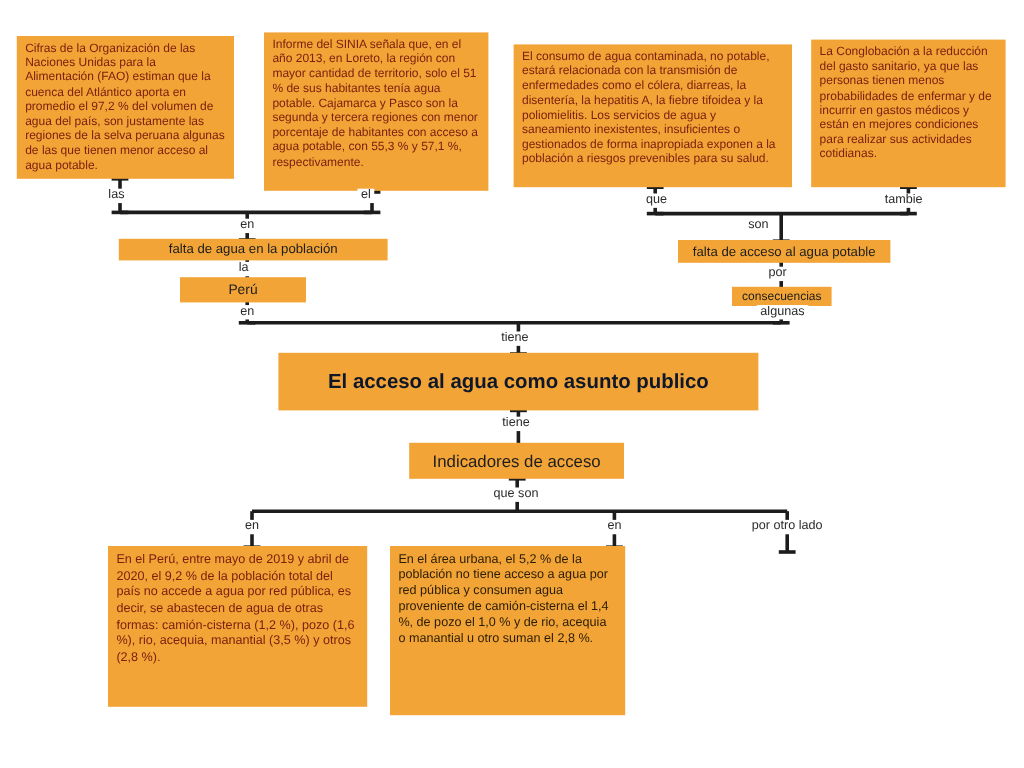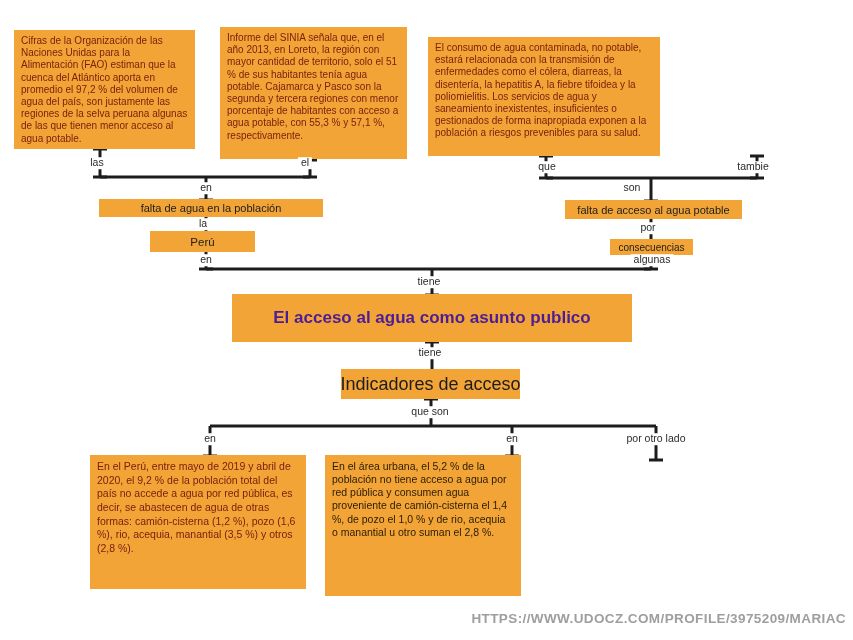--- a/index.html
+++ b/index.html
@@ -13,21 +13,21 @@
     font-size:10px;line-height:1.22;padding:5px 7px;box-sizing:border-box;
     z-index:1;overflow:hidden;
   }
   .obox.dark{color:#2a1c05;}
   .olabel{
     position:absolute;background:#F2A437;color:#1d1d1d;
     display:flex;align-items:center;justify-content:center;
     box-sizing:border-box;z-index:1;white-space:nowrap;
   }
   .central{
-    position:absolute;background:#F2A437;color:#4c1d95;
+    position:absolute;background:#F2A437;color:#0f172a;
     display:flex;align-items:center;justify-content:center;
     font-weight:bold;font-size:17px;z-index:1;box-sizing:border-box;
   }
   .conn{
     position:absolute;transform:translate(-50%,-50%);
     background:#ffffff;color:#2b2b2b;font-size:10.5px;
     padding:0 3px;z-index:2;white-space:nowrap;line-height:1.1;
   }
   .watermark{
     position:absolute;right:7px;top:611px;color:#9e9e9e;
@@ -85,32 +85,33 @@
       <line x1="649" y1="460" x2="663" y2="460"></line>
     </g>
   </svg>
 
   <div class="obox" style="left:14px;top:30px;width:181px;height:119px;">Cifras de la Organización de las Naciones Unidas para la Alimentación (FAO) estiman que la cuenca del Atlántico aporta en promedio el 97,2 % del volumen de agua del país, son justamente las regiones de la selva peruana algunas de las que tienen menor acceso al agua potable.</div>
 
   <div class="obox" style="left:220px;top:27px;width:187px;height:132px;">Informe del SINIA señala que, en el año 2013, en Loreto, la región con mayor cantidad de territorio, solo el 51 % de sus habitantes tenía agua potable. Cajamarca y Pasco son la segunda y tercera regiones con menor porcentaje de habitantes con acceso a agua potable, con 55,3 % y 57,1 %, respectivamente.</div>
 
   <div class="obox" style="left:428px;top:37px;width:232px;height:119px;">El consumo de agua contaminada, no potable, estará relacionada con la transmisión de enfermedades como el cólera, diarreas, la disentería, la hepatitis A, la fiebre tifoidea y la poliomielitis. Los servicios de agua y saneamiento inexistentes, insuficientes o gestionados de forma inapropiada exponen a la población a riesgos prevenibles para su salud.</div>
 
+  <div class="obox" style="left:676px;top:33px;width:162px;height:123px;">La Conglobación a la reducción del gasto sanitario, ya que las personas tienen menos probabilidades de enfermar y de incurrir en gastos médicos y están en mejores condiciones para realizar sus actividades cotidianas.</div>
 
   <div class="olabel" style="left:99px;top:199px;width:224px;height:18px;font-size:11px;">falta de agua en la población</div>
 
   <div class="olabel" style="left:565px;top:200px;width:177px;height:19px;font-size:11px;">falta de acceso al agua potable</div>
 
   <div class="olabel" style="left:150px;top:231px;width:105px;height:21px;font-size:11.5px;">Perú</div>
 
   <div class="olabel" style="left:610px;top:239px;width:83px;height:16px;font-size:10px;">consecuencias</div>
 
   <div class="central" style="left:232px;top:294px;width:400px;height:48px;">El acceso al agua como asunto publico</div>
 
-  <div class="olabel" style="left:341px;top:369px;width:179px;height:30px;font-size:18px;">Indicadores de acceso</div>
+  <div class="olabel" style="left:341px;top:369px;width:179px;height:30px;font-size:14px;">Indicadores de acceso</div>
 
   <div class="obox" style="left:90px;top:455px;width:216px;height:134px;font-size:10.5px;line-height:1.3;">En el Perú, entre mayo de 2019 y abril de 2020, el 9,2 % de la población total del país no accede a agua por red pública, es decir, se abastecen de agua de otras formas: camión-cisterna (1,2 %), pozo (1,6 %), rio, acequia, manantial (3,5 %) y otros (2,8 %).</div>
 
   <div class="obox dark" style="left:325px;top:455px;width:196px;height:141px;font-size:10.5px;line-height:1.25;">En el área urbana, el 5,2 % de la población no tiene acceso a agua por red pública y consumen agua proveniente de camión-cisterna el 1,4 %, de pozo el 1,0 % y de rio, acequia o manantial u otro suman el 2,8 %.</div>
 
 
   <span class="conn" style="left:97px;top:163px;">las</span>
   <span class="conn" style="left:305px;top:163px;">el</span>
   <span class="conn" style="left:206px;top:188px;">en</span>
   <span class="conn" style="left:203px;top:224px;text-align:right;">la</span>
@@ -120,15 +121,14 @@
   <span class="conn" style="left:632px;top:188px;">son</span>
   <span class="conn" style="left:648px;top:228px;">por</span>
   <span class="conn" style="left:652px;top:260px;">algunas</span>
   <span class="conn" style="left:429px;top:282px;">tiene</span>
   <span class="conn" style="left:430px;top:353px;">tiene</span>
   <span class="conn" style="left:430px;top:412px;">que son</span>
   <span class="conn" style="left:210px;top:439px;">en</span>
   <span class="conn" style="left:512px;top:439px;">en</span>
   <span class="conn" style="left:656px;top:439px;">por otro lado</span>
 
-  <div class="watermark">HTTPS://WWW.UDOCZ.COM/PROFILE/3975209/MARIAC</div>
 
 </div>
 
 </body></html>

